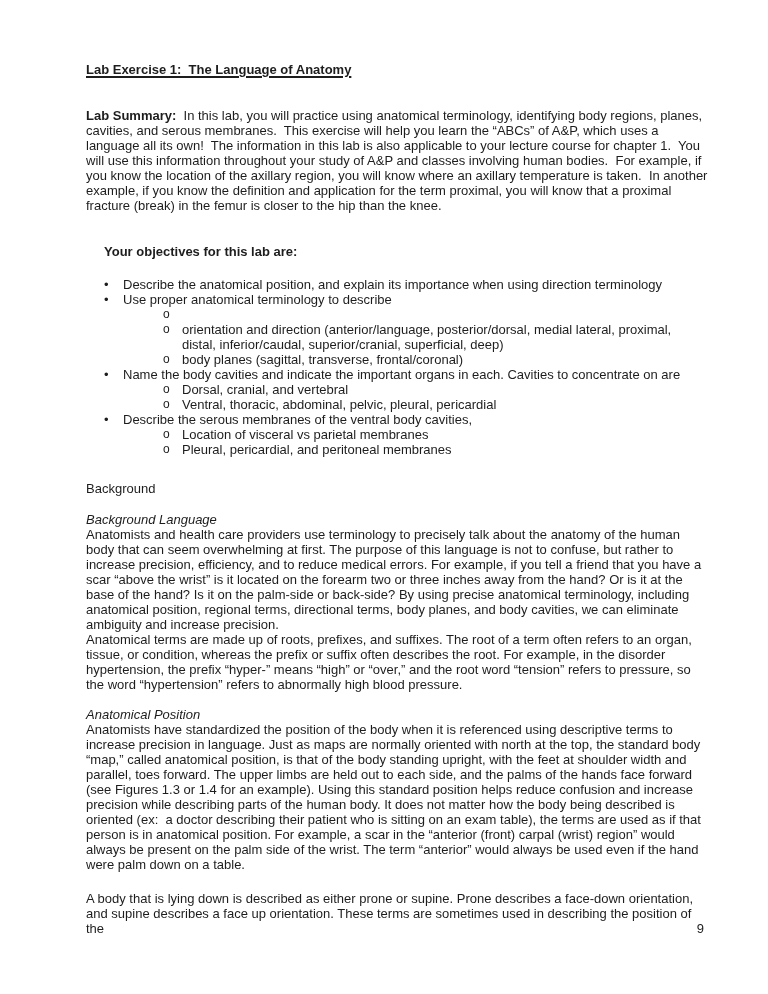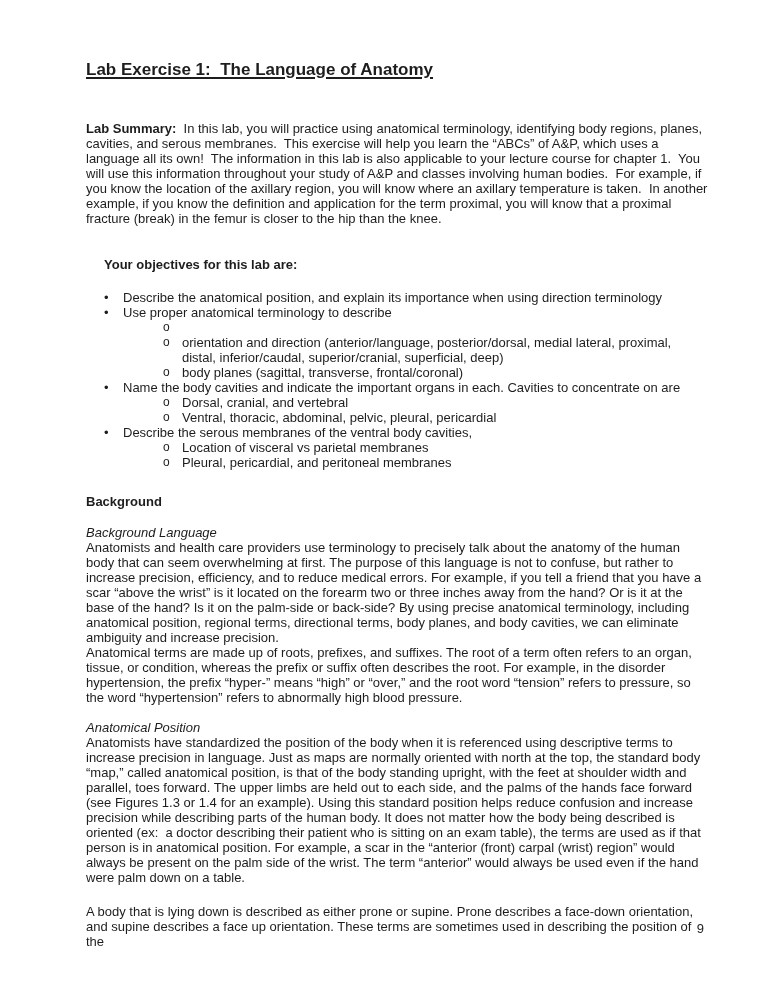--- a/index.html
+++ b/index.html
@@ -4,36 +4,36 @@
 <style>
   html,body{margin:0;padding:0;background:#ffffff;}
   body{
     width:768px;height:994px;
     font-family:"Liberation Sans","DejaVu Sans",sans-serif;
     color:#1d1d1d;
   }
   .page{position:relative;width:768px;height:994px;background:#ffffff;overflow:hidden;}
   .content{position:absolute;left:86px;top:58px;width:622px;font-size:13px;line-height:15px;}
   h1.doc-title{
-    font-size:17px;line-height:23px;font-weight:bold;margin:0 0 40px 0;
+    font-size:13px;line-height:23px;font-weight:bold;margin:0 0 27px 0;
     text-decoration:underline;text-decoration-thickness:1.5px;text-underline-offset:2px;
     white-space:pre-wrap;
   }
   .para{margin:0;white-space:pre-wrap;}
   .b{font-weight:bold;text-align:center;}
   .summary{margin-bottom:31px;}
   .obj-heading{margin:18px;font-weight:bold;}
   ul.objectives{list-style:none;margin:0;padding:0;}
   ul.objectives li{display:flex;}
   li.l1{padding-left:18px;}
   li.l2{padding-left:77px;}
   .marker{flex:0 0 19px;}
   li.l2 .marker{font-size:12px;}
   .li-text{flex:1;}
-  .bg-heading{margin:24px 0 16px 0;font-weight:bold;}
+  .bg-heading{margin:24px 0 16px 0;font-weight:normal;}
   .subheading{margin:15px 0 0 0;font-style:italic;}
   .closing{margin-top:19px;}
   .page-number{position:absolute;top:921px;right:64px;font-size:13px;line-height:15px;}
 </style>
 </head>
 <body>
 
 <div class="page">
   <div class="content">
 

